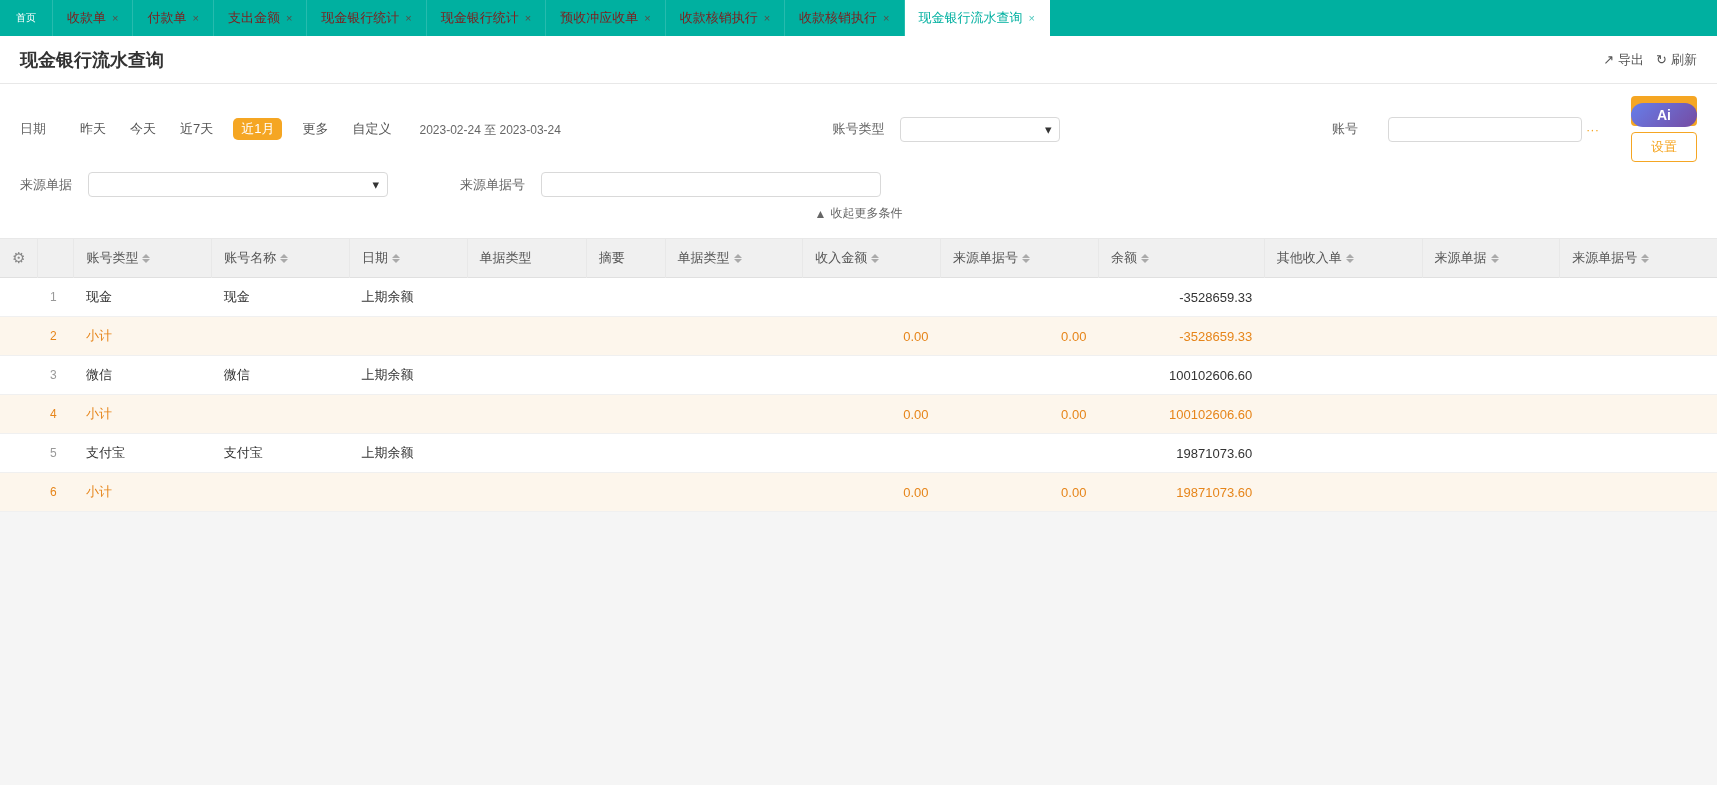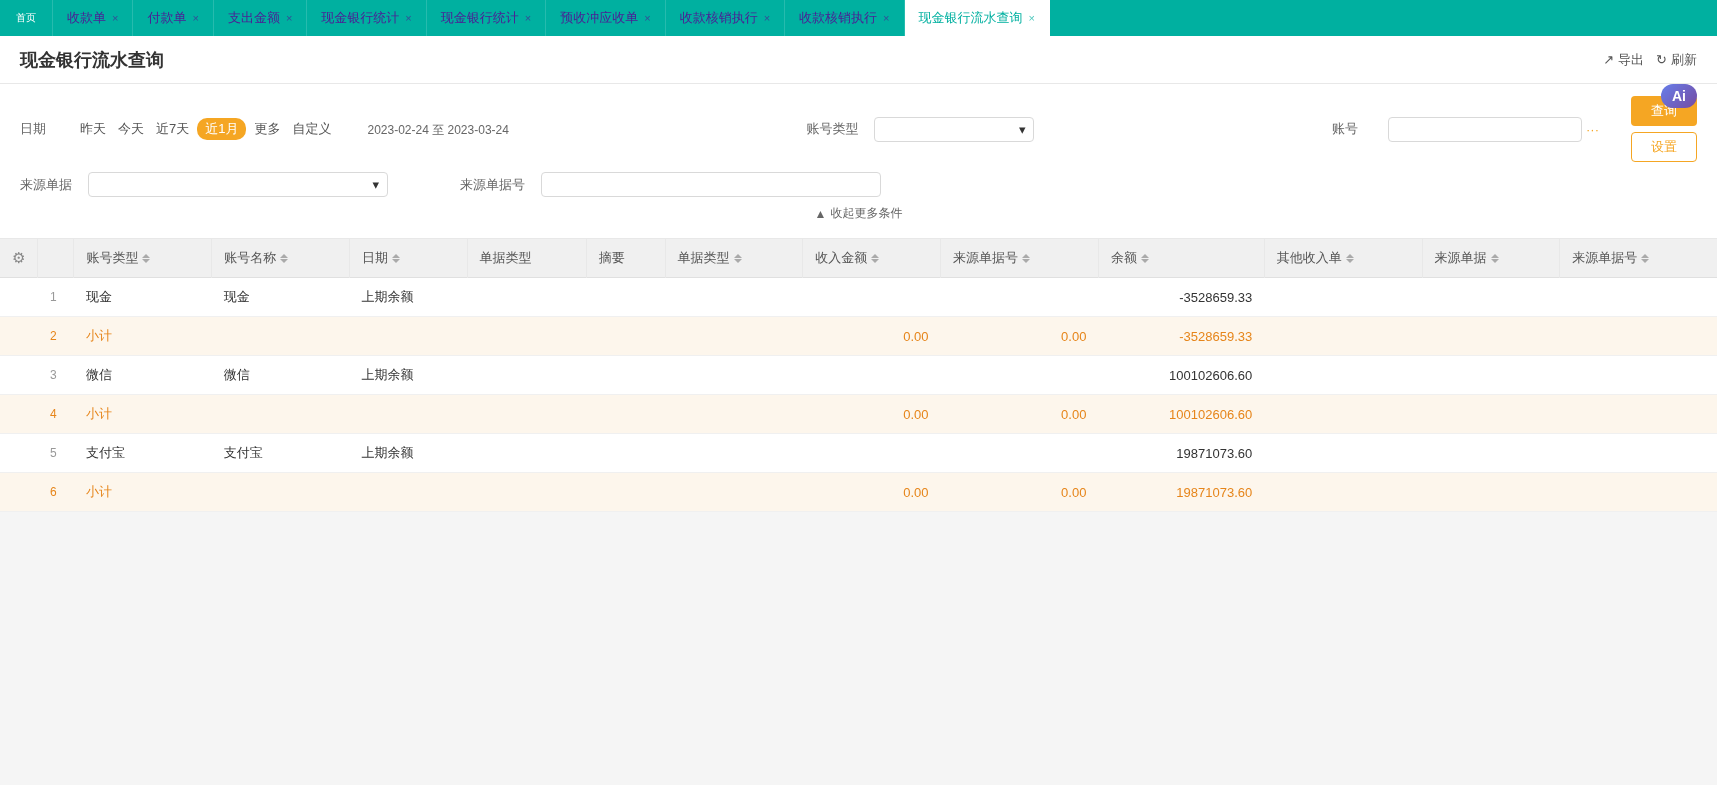--- a/index.html
+++ b/index.html
@@ -12,21 +12,21 @@
       align-items: center;
       height: 36px;
       padding: 0 0;
       overflow: hidden;
     }
     .nav-item {
       display: flex;
       align-items: center;
       padding: 0 14px;
       height: 100%;
-      color: #4c1d95;
+      color: #7f1d1d;
       font-size: 13px;
       cursor: pointer;
       white-space: nowrap;
       border-right: 1px solid rgba(255,255,255,0.15);
     }
     .nav-item.active {
       background: #fff;
       color: #00b0a0;
     }
     .nav-item .close-icon {
@@ -89,32 +89,32 @@
     }
     .filter-label {
       color: #666;
       white-space: nowrap;
       font-size: 13px;
       min-width: 40px;
     }
     .date-shortcuts {
       display: flex;
       align-items: center;
-      gap: 4px;
+      gap: 16px;
     }
     .date-btn {
       cursor: pointer;
       color: #555;
       font-size: 13px;
       padding: 2px 4px;
     }
     .date-btn.active {
       background: #f5a623;
       color: #fff;
-      border-radius: 10px;
+      border-radius: 5px;
       padding: 2px 8px;
     }
     .date-range {
       color: #666;
       font-size: 12px;
       margin-top: 2px;
     }
     .filter-select {
       display: flex;
       align-items: center;
@@ -246,25 +246,25 @@
       text-align: center;
     }
     .gear-icon {
       cursor: pointer;
       color: #888;
       font-size: 15px;
     }
     
     .ai-badge {
       position: fixed;
-      top: 84px;
+      top: 103px;
       right: 20px;
       background: linear-gradient(135deg, #667eea, #764ba2);
       color: #fff;
-      padding: 4px 11px;
+      padding: 4px 26px;
       border-radius: 12px;
       font-size: 14px;
       font-weight: bold;
       cursor: pointer;
     }
   </style>
 </head>
 <body>
 
 <nav class="top-nav">
@@ -325,21 +325,21 @@
   <div class="filter-row">
     <span class="filter-label">日期</span>
     <div class="date-shortcuts">
       <span class="date-btn">昨天</span>
       <span class="date-btn">今天</span>
       <span class="date-btn">近7天</span>
       <span class="date-btn active">近1月</span>
       <span class="date-btn">更多</span>
       <span class="date-btn">自定义</span>
     </div>
-    <div style="margin-left:16px; display:flex; flex-direction:column;">
+    <div style="margin-left:8px; display:flex; flex-direction:column;">
       <div class="date-range">2023-02-24 至 2023-03-24</div>
     </div>
     <div style="flex:1;"></div>
     <span class="filter-label">账号类型</span>
     <div class="filter-select">
       <span></span>
       <span>▾</span>
     </div>
     <div style="flex:1;"></div>
     <span class="filter-label">账号</span>

